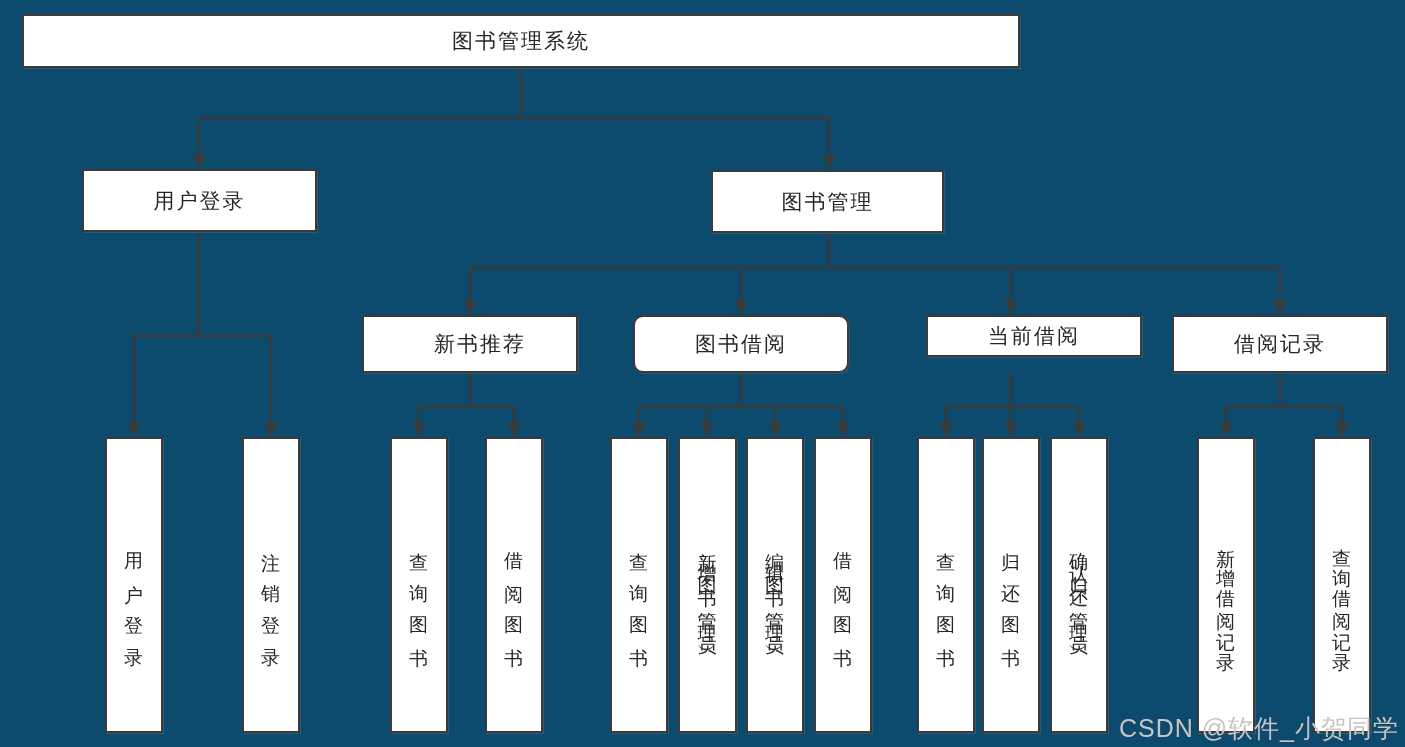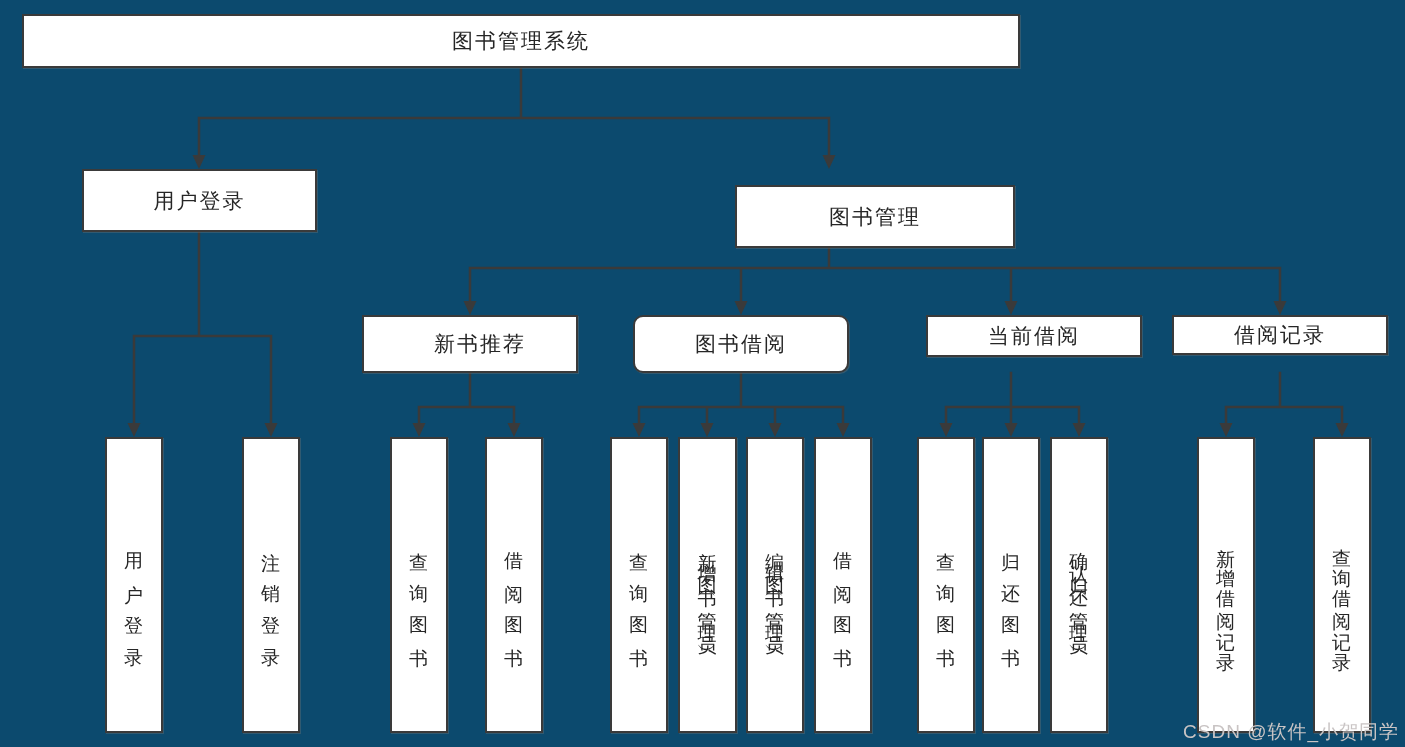--- a/index.html
+++ b/index.html
@@ -17,21 +17,21 @@
   .h-node{font-size:21px;letter-spacing:2px;white-space:nowrap;}
   .v-node span{
     writing-mode:vertical-rl;text-orientation:mixed;
     font-size:19px;line-height:1;display:block;
   }
   .sp4{letter-spacing:32px;margin-bottom:-32px;}
   .sp6{letter-spacing:21px;margin-bottom:-21px;}
   .sp8{letter-spacing:12px;margin-bottom:-12px;}
   .watermark{
     position:absolute;right:6px;bottom:2px;
-    font-size:19px;color:#c9c4c4;letter-spacing:1px;white-space:nowrap;
+    font-size:25px;color:#c9c4c4;letter-spacing:1px;white-space:nowrap;
   }
 </style>
 </head>
 <body>
 
 <div class="stage">
 
   <svg class="connectors" width="1405" height="747" viewBox="0 0 1405 747">
     <path fill="none" stroke="#3a3a3a" stroke-width="2.5" stroke-linecap="square" d="
       M521 68 V118 M199 118 H829 M199 118 V157 M829 118 V157
@@ -63,34 +63,34 @@
       M1335.5 423 L1348.5 423 L1342 437 Z"></path>
   </svg>
 
   <div class="node h-node" style="left:22px;top:14px;width:998px;height:54px;">
     <span>图书管理系统</span>
   </div>
 
   <div class="node h-node" style="left:82px;top:169px;width:235px;height:63px;">
     <span>用户登录</span>
   </div>
-  <div class="node h-node" style="left:711px;top:185px;width:280px;height:63px;margin-left:24px;">
+  <div class="node h-node" style="left:711px;top:170px;width:233px;height:63px;">
     <span>图书管理</span>
   </div>
 
   <div class="node h-node" style="left:362px;top:315px;width:216px;height:58px;padding-left:20px;">
     <span>新书推荐</span>
   </div>
   <div class="node h-node" style="left:633px;top:315px;width:216px;height:58px;border-radius:10px;">
     <span>图书借阅</span>
   </div>
   <div class="node h-node" style="left:926px;top:315px;width:216px;height:42px;">
     <span>当前借阅</span>
   </div>
-  <div class="node h-node" style="left:1172px;top:315px;width:216px;height:40px;">
+  <div class="node h-node" style="left:1172px;top:315px;width:216px;height:58px;">
     <span>借阅记录</span>
   </div>
 
   <div class="node v-node" style="left:105px;top:437px;width:58px;height:296px;">
     <span class="sp4">用户登录</span>
   </div>
   <div class="node v-node" style="left:242px;top:437px;width:58px;height:296px;">
     <span class="sp4">注销登录</span>
   </div>
 

